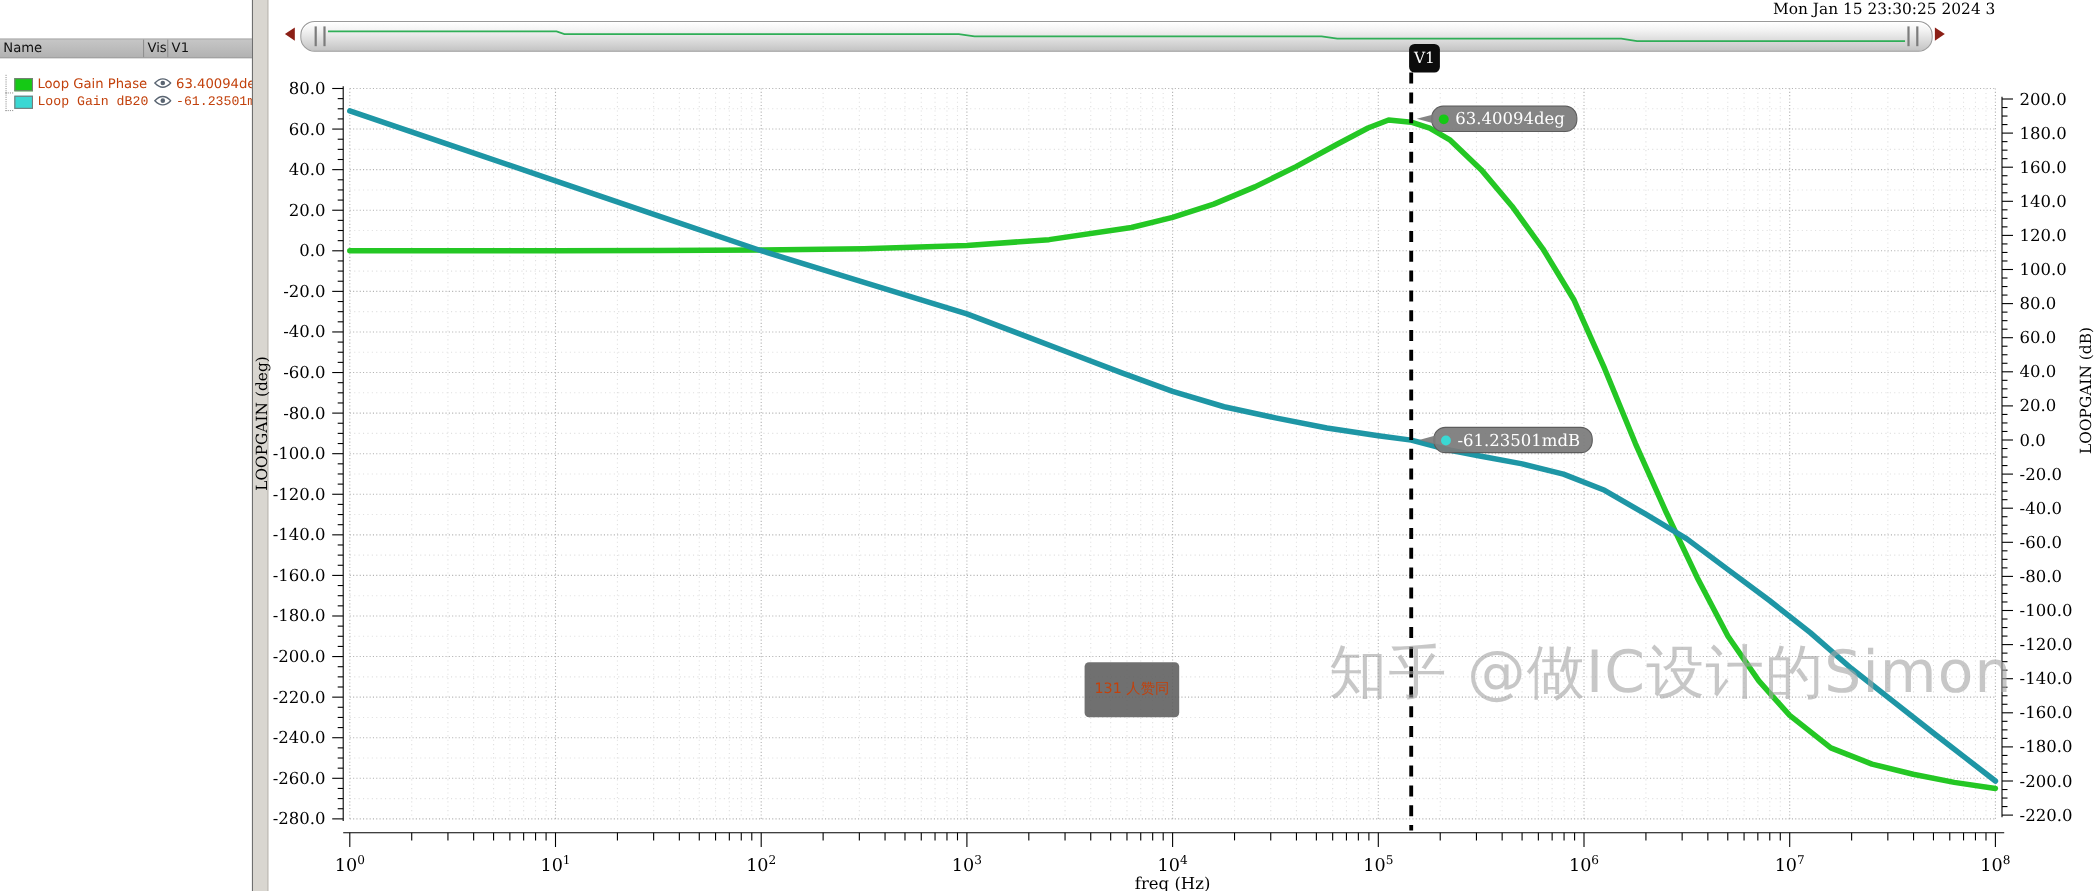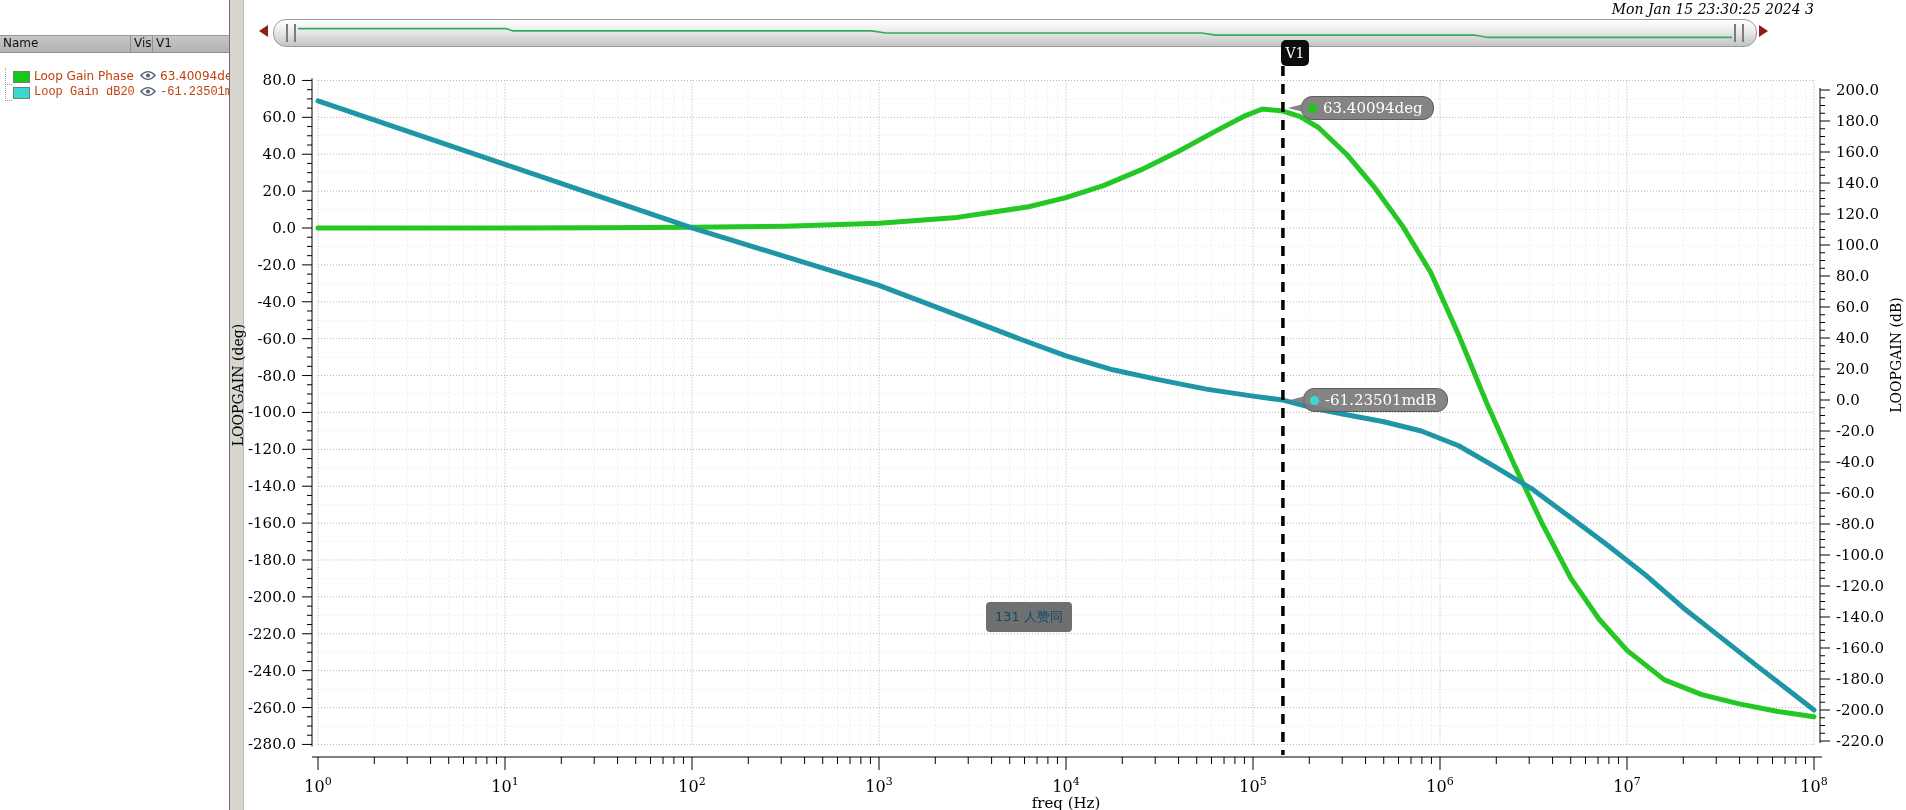--- a/index.html
+++ b/index.html
@@ -1,18 +1,18 @@
 <!DOCTYPE html>
 <html><head>
 <meta charset="utf-8">
 <style>
   html,body{margin:0;padding:0;background:#fff;}
   .app{position:relative;width:1906px;height:810px;background:#fff;overflow:hidden;
        font-family:"DejaVu Sans",sans-serif;}
-  .titlebar{position:absolute;left:0;top:0;width:1816px;height:16px;font-style:italic;}
+  .titlebar{position:absolute;left:0;top:0;width:1816px;height:16px;}
   .win-title{position:absolute;left:4px;top:1px;font-family:"DejaVu Serif",serif;font-size:13px;color:#000;white-space:nowrap;}
   .win-time{position:absolute;right:2px;top:1px;font-family:"DejaVu Serif",serif;font-size:14px;color:#000;white-space:nowrap;}
 
   
   .legend-panel{position:absolute;left:0;top:0;width:229px;height:810px;background:#fff;overflow:hidden;}
   .legend-header{position:absolute;left:0;top:35px;width:229px;height:16px;
     background:linear-gradient(#c6c6c6,#b2b2b2);border-top:1px solid #979797;border-bottom:1px solid #8f8f8f;
     font-size:12px;color:#111;}
   .legend-header .hcell{position:absolute;top:0;}
   .hc-name{left:3px;}
@@ -52,22 +52,22 @@
   
   .bubble{position:absolute;height:22px;background:rgba(123,123,123,0.93);border:1px solid #5c5c5c;
     border-radius:11px;color:#fff;font-family:"DejaVu Serif",serif;font-size:15px;
     display:flex;align-items:center;padding:0 10px 0 6px;white-space:nowrap;cursor:move;}
   .bubble:before{content:"";position:absolute;left:-14px;top:7px;width:0;height:0;
     border-style:solid;border-width:4px 15px 4px 0;border-color:transparent rgba(123,123,123,0.93) transparent transparent;}
   .bub-phase{left:1301px;top:96px;}
   .bub-gain{left:1303px;top:388px;}
   .bub-dot{width:9px;height:9px;border-radius:50%;margin-right:6px;}
 
-  .like-badge{position:absolute;left:986px;top:602px;height:18px;padding:6px 9px;
-    background:rgba(92,92,92,0.88);border-radius:4px;color:#0c4a6e;font-size:13px;line-height:18px;text-align:right;}
+  .like-badge{position:absolute;left:986px;top:602px;height:18px;padding:16px 9px;
+    background:rgba(92,92,92,0.88);border-radius:4px;color:#c2410c;font-size:13px;line-height:18px;text-align:right;}
   .watermark{position:absolute;left:1208px;top:576px;font-size:53px;color:rgba(165,165,165,0.62);
     font-family:"DejaVu Sans",sans-serif;letter-spacing:1px;white-space:nowrap;pointer-events:none;}
 </style>
 </head>
 <body>
 
 <div class="app">
 
   <div class="titlebar">
     <span class="win-title">Loop Gain Phase:Loop Gain dB20</span>
@@ -543,14 +543,15 @@
   <div class="bubble bub-phase">
     <span class="bub-dot" style="background: rgb(21, 201, 21);"></span>
     <span>63.40094deg</span>
   </div>
   <div class="bubble bub-gain">
     <span class="bub-dot" style="background: rgb(58, 216, 211);"></span>
     <span>-61.23501mdB</span>
   </div>
 
   <div class="like-badge">131 人赞同</div>
+  <div class="watermark">知乎 @做IC设计的Simon</div>
 
 </div>
 
 </body></html>

